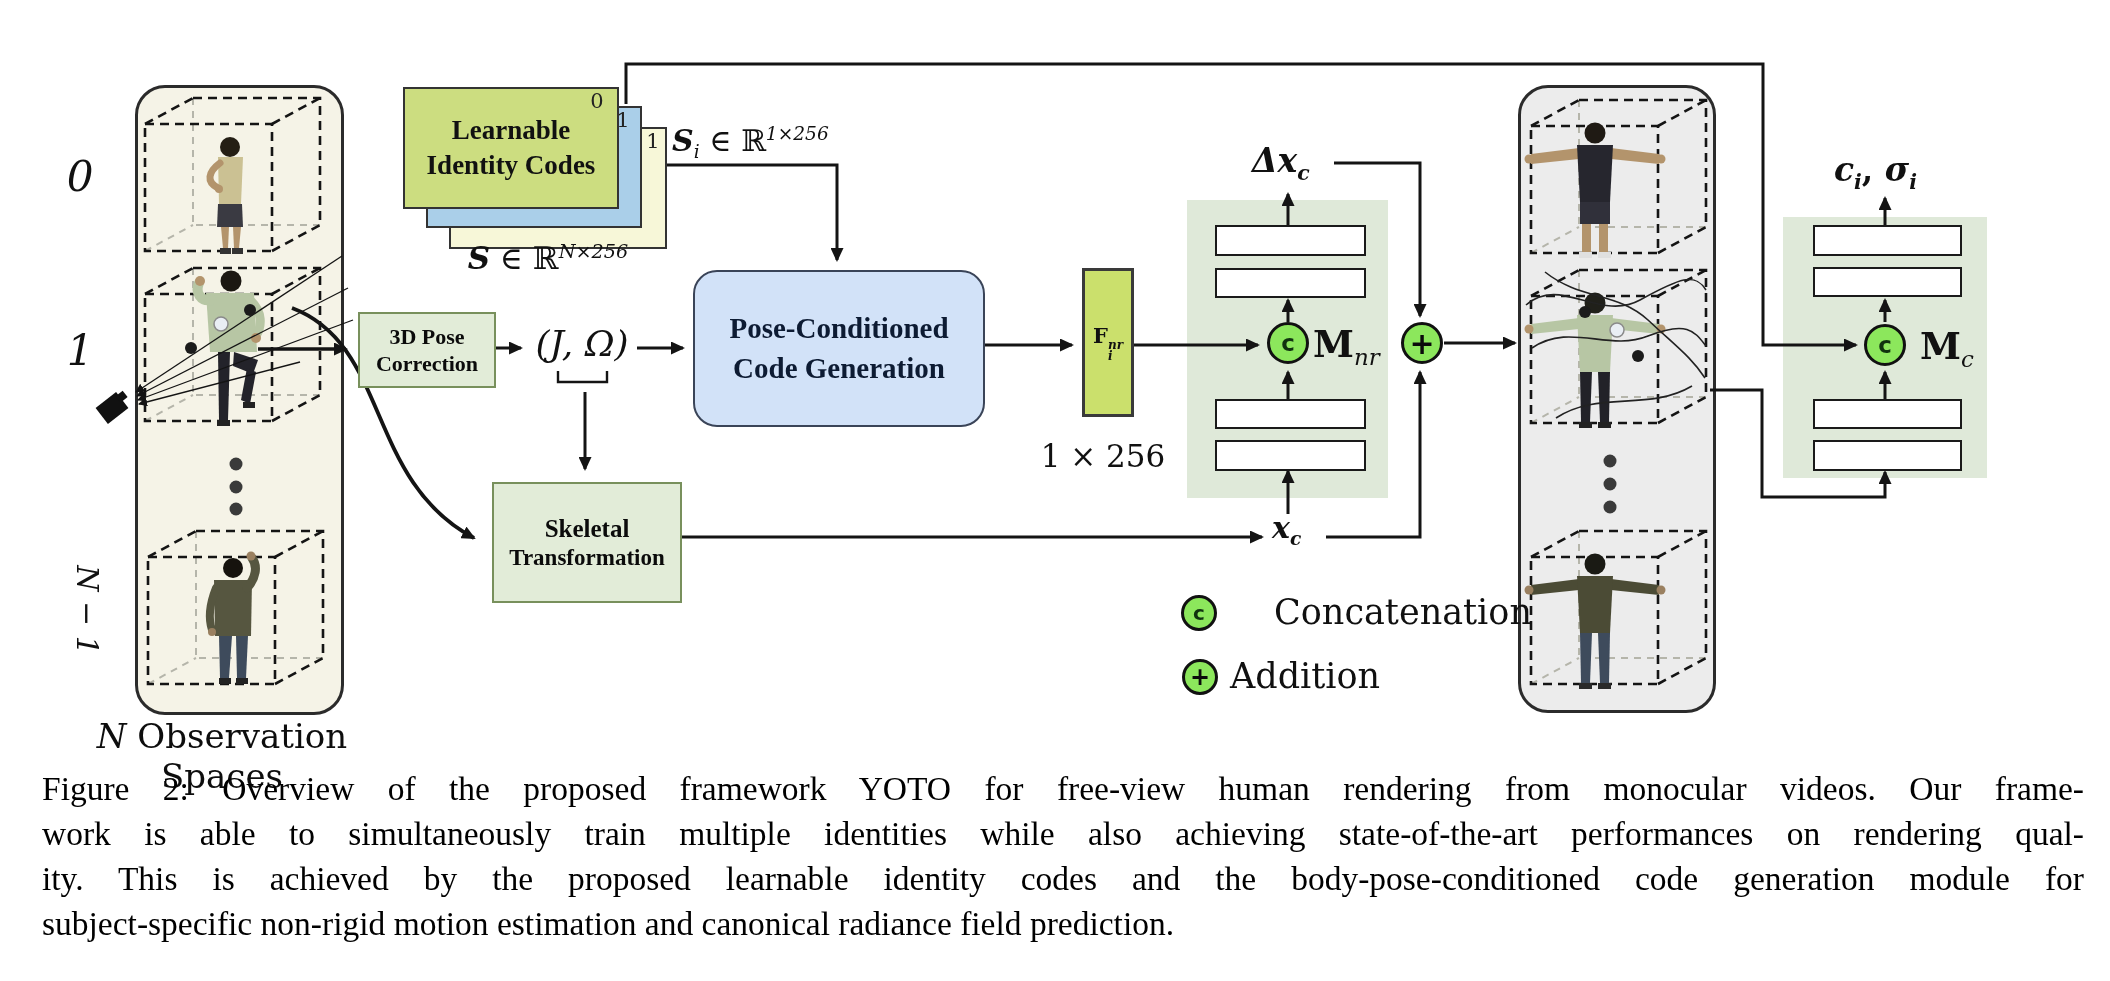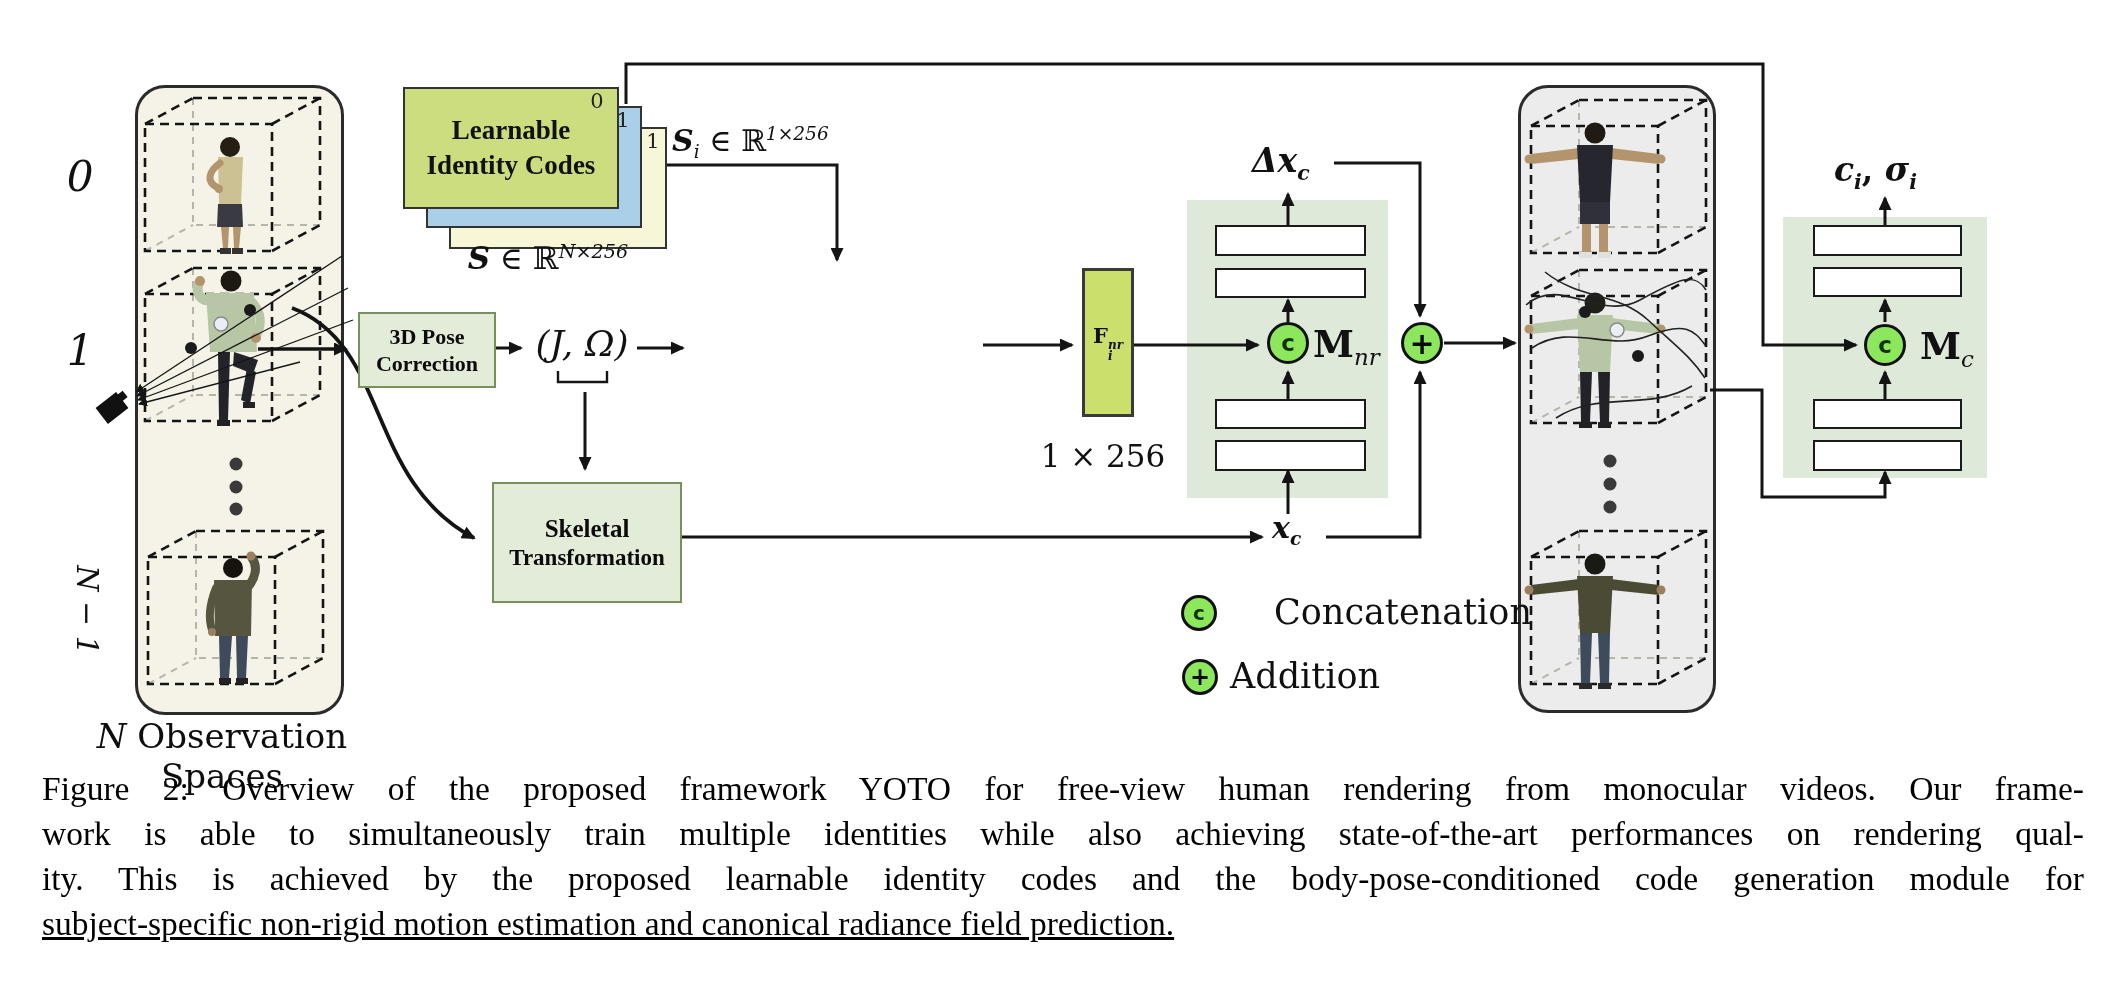--- a/index.html
+++ b/index.html
@@ -32,21 +32,21 @@
   sub.m,sup.m{font-size:0.62em;font-style:italic;}
   .whrect{background:#fff;border:2.5px solid #1a1a1a;}
   .mlpbg{background:var(--mlp-bg);}
   .gcirc{background:var(--circle-green);border:3px solid #111;border-radius:50%;
     display:flex;align-items:center;justify-content:center;
     font-family:"DejaVu Sans",sans-serif;font-weight:bold;color:#10320f;}
   .legend-label{font-family:"DejaVu Serif",serif;font-size:35px;color:#101010;}
   .colcap{font-family:"DejaVu Serif",serif;font-size:34px;color:#0d0d0d;text-align:center;}
   .caption-line{width:2042px;font-size:33.5px;color:#000000;text-align:justify;text-align-last:justify;
     height:45px;white-space:nowrap;}
-  .caption-last{text-align:left;text-align-last:left;text-decoration:underline;}
+  .caption-last{text-align:left;text-align-last:left;}
   #watermark{font-family:"DejaVu Sans",sans-serif;font-size:62px;font-weight:500;letter-spacing:1px;
     color:var(--watermark-gray);opacity:0.85;z-index:5;white-space:nowrap;
     text-shadow:2px 2px 0 rgba(255,255,255,0.65),-2px -2px 0 rgba(255,255,255,0.65);}
   .fbar{background:var(--fbar-fill);border:3px solid #3a3a3a;display:flex;align-items:center;justify-content:center;}
   .stackfrac{display:inline-flex;flex-direction:column;line-height:0.9;font-size:12px;vertical-align:-6px;}
 </style>
 </head>
 <body>
 
 <div id="stage">
@@ -265,20 +265,24 @@
     <span class="mbold">S</span><sub class="m">i</sub><span style="font-style:normal;"> ∈ ℝ</span><sup class="m">1×256</sup>
   </div>
 
   <div class="abs z3 greenbox" style="left:358px;top:312px;width:134px;height:72px;">
     <div style="font-size:22px;">3D Pose</div>
     <div style="font-size:22px;">Correction</div>
   </div>
 
   <div class="abs z3 math" style="left:528px;top:323px;width:108px;font-size:36px;text-align:center;">(J, Ω)</div>
 
+  <div class="abs z3 bluebox" style="left:693px;top:270px;width:288px;height:153px;">
+    <div>Pose-Conditioned</div>
+    <div>Code Generation</div>
+  </div>
 
   <div class="abs z3 fbar" style="left:1082px;top:268px;width:46px;height:143px;">
     <span class="math mbold" style="font-size:21px;font-style:normal;">
       <span class="mbold">F</span><span class="stackfrac">
           <sup class="m" style="font-size:12px;">nr</sup>
           <sub class="m" style="font-size:12px;">i</sub>
         </span>
     </span>
   </div>
   <div class="abs z3 math" style="left:1028px;top:438px;width:150px;font-size:31px;text-align:center;font-style:normal;">1 × 256</div>

